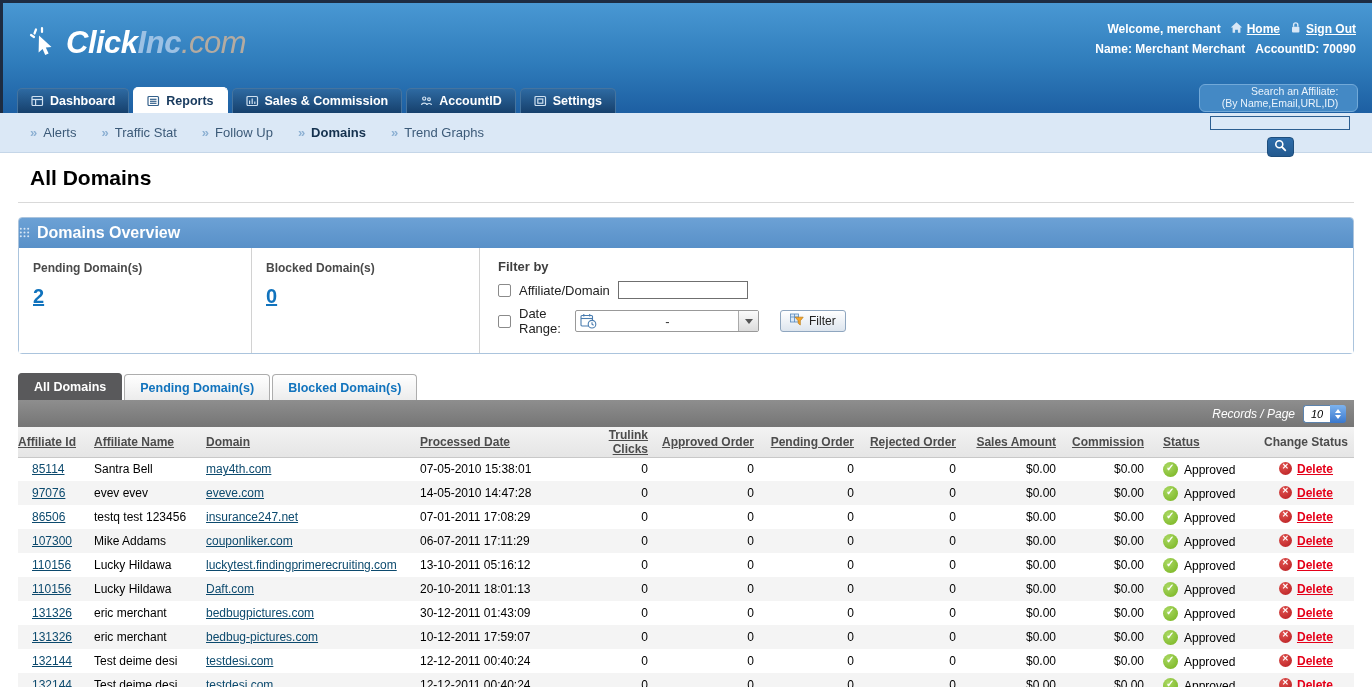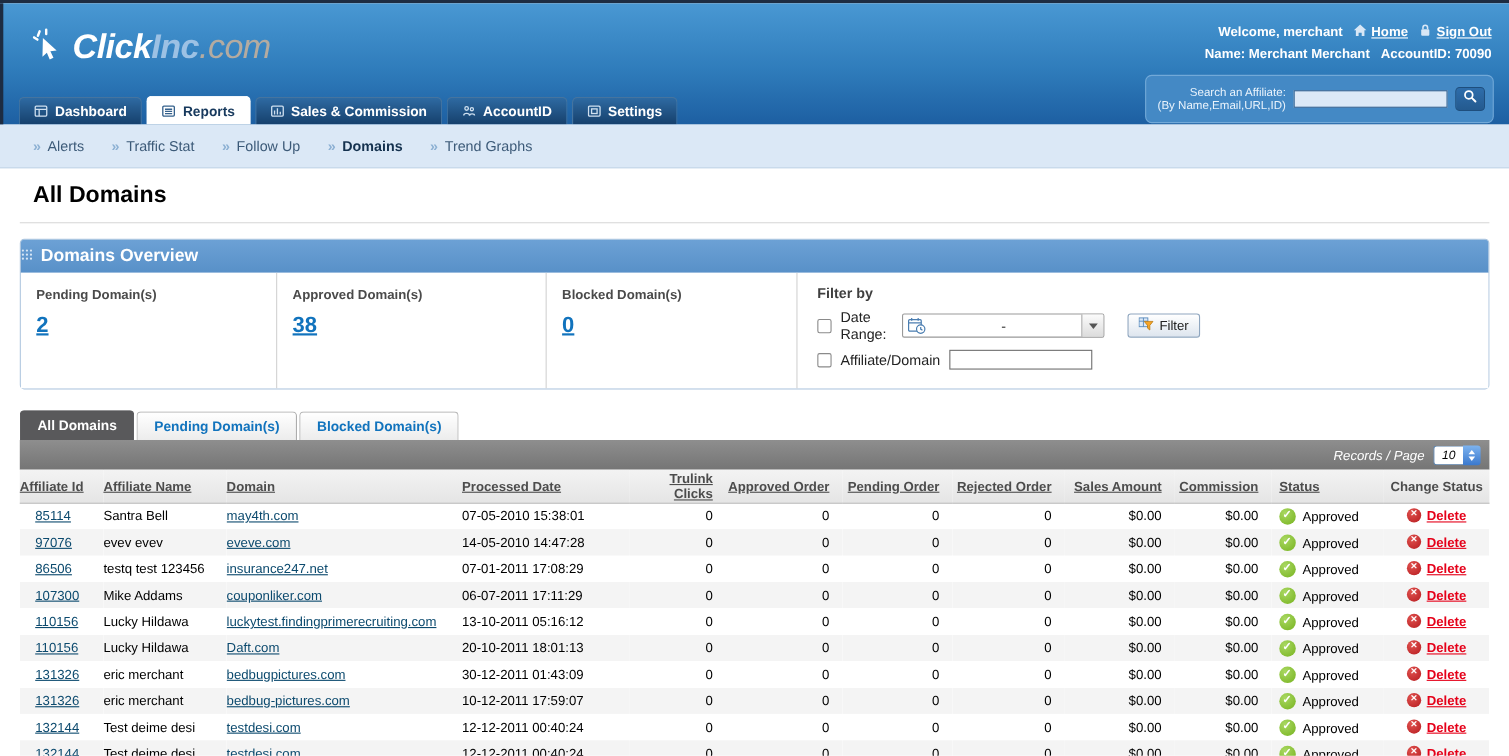--- a/index.html
+++ b/index.html
@@ -24,22 +24,22 @@
 
   
   .nav-tabs { position:absolute; left:17px; bottom:0; display:flex; align-items:flex-end; gap:4px; }
   .tab { height:25px; display:flex; align-items:center; gap:6px; padding:0 13px; border-radius:5px 5px 0 0;
          background:linear-gradient(180deg,#2e6aa2,#16406c); border:1px solid #45749f; border-bottom:none;
          color:#fff; font-size:12.5px; font-weight:bold; cursor:pointer; white-space:nowrap; }
   .tab.active { background:#fff; color:#17395d; border-color:#fff; height:26px; }
   .tab svg { display:block; }
 
   
-  .search-box { position:absolute; right:14px; bottom:1px; height:44px; display:flex; align-items:center; gap:7px;
-                background:#4489c5; border:1px solid #72a9d8; border-radius:6px; padding:0 7px 0 10px; }
+  .search-box { position:absolute; right:14px; bottom:1px; height:28px; display:flex; align-items:center; gap:7px;
+                background:#4489c5; border:1px solid #72a9d8; border-radius:6px; padding:0 7px 0 10px;flex-direction:column; }
   .search-label { text-align:right; color:#e9f3fc; font-size:10.5px; line-height:12px; white-space:nowrap; }
   .search-input { width:140px; height:16px; background:#dce9f7; border:1px solid #2c5e90; font-size:11px; padding:0 3px; }
   .search-btn { width:27px; height:22px; border-radius:4px; background:linear-gradient(#2e6dab,#245a8f); border:1px solid #1e4e7d;
                 display:flex; align-items:center; justify-content:center; cursor:pointer; }
 
   
   .subnav { height:40px; background:#dbe8f6; border-bottom:1px solid #c5d6e8; display:flex; align-items:center;
             padding-left:30px; gap:25px; font-size:13px; }
   .sn-item { display:flex; align-items:center; gap:6px; cursor:pointer; color:#3c5a78; }
   .sn-chev { color:#8cb0d3; font-size:13px; font-weight:bold; }
@@ -286,30 +286,31 @@
             </g>
           </svg>
       </span>
       <span>Domains Overview</span>
     </div>
     <div class="panel-body">
       <div class="stat-card w1">
         <div class="stat-label">Pending Domain(s)</div>
         <a class="stat-value">2</a>
       </div>
-      <div class="stat-card w2">
-        <div class="stat-label">Approved Domain(s)</div>
-        <a class="stat-value">38</a>
-      </div>
       <div class="stat-card w3">
         <div class="stat-label">Blocked Domain(s)</div>
         <a class="stat-value">0</a>
       </div>
       <div class="filter-card">
         <div class="filter-title">Filter by</div>
+        <div class="filter-row">
+          <span class="cbx"></span>
+          <span>Affiliate/Domain</span>
+          <input class="aff-input" type="text" value="" style="">
+        </div>
         <div class="filter-row">
           <span class="cbx"></span>
           <span class="date-label">
             <span>Date</span><br>
             <span>Range:</span>
           </span>
           <div class="date-combo">
             <span class="combo-icon">
               <svg width="17" height="16" viewBox="0 0 17 16">
                   <rect x="1" y="2.5" width="11.5" height="10.5" rx="1" fill="none" stroke="#4a7db0" stroke-width="1.1"></rect>
@@ -330,25 +331,20 @@
               <svg width="14" height="13" viewBox="0 0 14 13">
                   <rect x="0.5" y="1" width="8" height="8" fill="#dce9f7" stroke="#5588bb" stroke-width="0.8"></rect>
                   <line x1="0.5" y1="4" x2="8.5" y2="4" stroke="#5588bb" stroke-width="0.8"></line>
                   <line x1="4.5" y1="1" x2="4.5" y2="9" stroke="#5588bb" stroke-width="0.8"></line>
                   <path d="M5.2 4.2 H13.2 L10.3 7.8 V12 L8.2 10.3 V7.8 Z" fill="#f7a528" stroke="#b97a12" stroke-width="0.7"></path>
                 </svg>
             </span>
             <span>Filter</span>
           </button>
         </div>
-        <div class="filter-row">
-          <span class="cbx"></span>
-          <span>Affiliate/Domain</span>
-          <input class="aff-input" type="text" value="" style="">
-        </div>
       </div>
     </div>
   </div>
 
   <div class="dtabs">
     <div class="dtab active">
         <span>All Domains</span>
       </div>
     <div class="dtab">
         <span>Pending Domain(s)</span>

